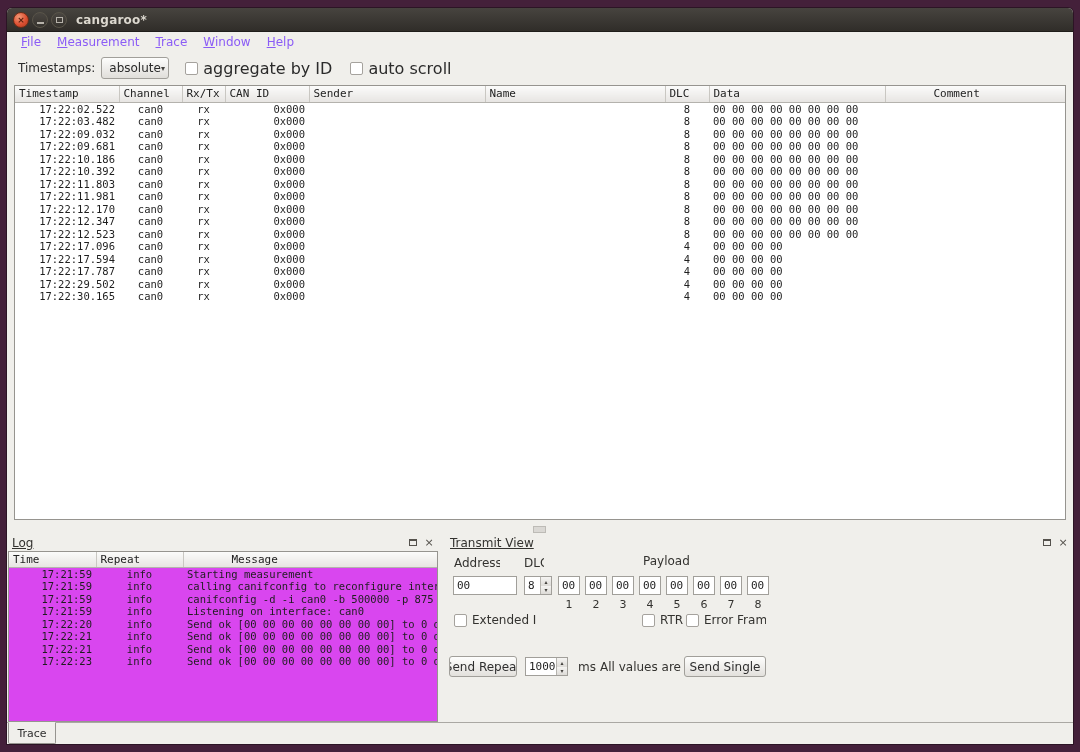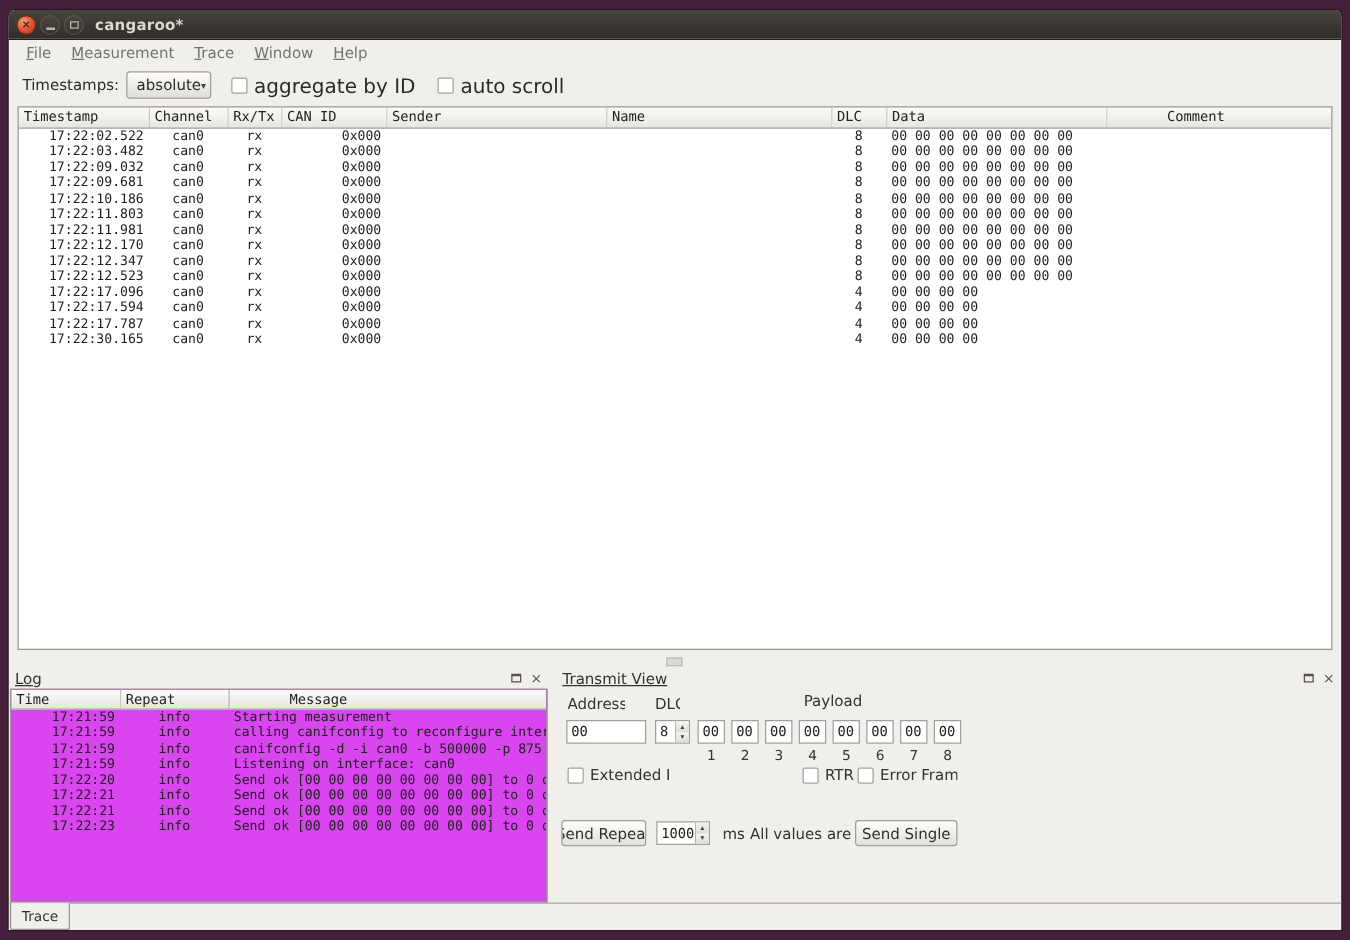--- a/index.html
+++ b/index.html
@@ -13,21 +13,21 @@
   .titlebar { position:absolute; left:0; top:0; width:100%; height:24px; border-radius:5px 5px 0 0; background:linear-gradient(#47443f,#302d29); border-bottom:1px solid #1f1d1a; display:flex; align-items:center; }
   .wbtn { width:16px; height:16px; border-radius:50%; display:flex; align-items:center; justify-content:center; font-size:9px; flex:none; }
   .wbtn.close { margin-left:6px; background:radial-gradient(circle at 35% 30%, #f19a77, #dd4f32 55%, #a83c1f); border:1px solid #6e2d18; color:#5a1d0c; font-weight:bold; }
   .wbtn.minmax { margin-left:3px; background:linear-gradient(#4a4641,#36332e); border:1px solid #595449; }
   .glyph-min { width:7px; height:0; border-top:2px solid #b7b3ab; margin-top:6px; }
   .glyph-max { width:7px; height:6px; border:1px solid #b7b3ab; }
   .title-text { margin-left:9px; color:#dcd8cf; font-size:12px; font-weight:bold; letter-spacing:.2px; }
 
   
   .menubar { position:absolute; left:0; top:24px; width:100%; height:19px; display:flex; align-items:center; padding-left:6px; }
-  .menu-item { font-size:12px; padding:1px 8px 1px 8px; color:#737373; white-space:nowrap; }
+  .menu-item { font-size:12px; padding:1px 8px 1px 8px; color:#8b5cf6; white-space:nowrap; }
   .toolbar { position:absolute; left:0; top:43px; width:100%; height:34px; display:flex; align-items:center; padding-left:11px; }
   .tb-label { font-size:12px; }
   .combobox { margin-left:6px; width:68px; height:22px; background:linear-gradient(#fdfdfc,#e0deda); border:1px solid #a19f9a; border-radius:3px; display:flex; align-items:center; justify-content:space-between; padding:0 5px 0 7px; font-size:12px; }
   .combo-arrow { font-size:8px; color:#44423e; }
   .checkbox { width:13px; height:13px; background:#fff; border:1px solid #a5a29d; border-radius:2px; flex:none; }
   .cb-label { font-size:16px; margin-left:5px; white-space:nowrap; }
   .gap16 { margin-left:16px; } .gap18 { margin-left:18px; }
 
   
   .trace-wrap { position:absolute; left:7px; top:77px; width:1052px; height:435px; background:#fff; border:1px solid #96948f; overflow:hidden; }
@@ -187,20 +187,31 @@
             <td class="ta-c">can0</td>
             <td class="ta-c">rx</td>
             <td class="ta-r">0x000</td>
             <td></td>
             <td></td>
             <td class="ta-c">8</td>
             <td>00 00 00 00 00 00 00 00</td>
             <td></td>
           </tr>
             <tr>
+            <td class="ta-r">17:22:10.392</td>
+            <td class="ta-c">can0</td>
+            <td class="ta-c">rx</td>
+            <td class="ta-r">0x000</td>
+            <td></td>
+            <td></td>
+            <td class="ta-c">8</td>
+            <td>00 00 00 00 00 00 00 00</td>
+            <td></td>
+          </tr>
+            <tr>
             <td class="ta-r">17:22:11.803</td>
             <td class="ta-c">can0</td>
             <td class="ta-c">rx</td>
             <td class="ta-r">0x000</td>
             <td></td>
             <td></td>
             <td class="ta-c">8</td>
             <td>00 00 00 00 00 00 00 00</td>
             <td></td>
           </tr>
@@ -265,20 +276,31 @@
             <td class="ta-c">rx</td>
             <td class="ta-r">0x000</td>
             <td></td>
             <td></td>
             <td class="ta-c">4</td>
             <td>00 00 00 00</td>
             <td></td>
           </tr>
             <tr>
             <td class="ta-r">17:22:17.787</td>
+            <td class="ta-c">can0</td>
+            <td class="ta-c">rx</td>
+            <td class="ta-r">0x000</td>
+            <td></td>
+            <td></td>
+            <td class="ta-c">4</td>
+            <td>00 00 00 00</td>
+            <td></td>
+          </tr>
+            <tr>
+            <td class="ta-r">17:22:29.502</td>
             <td class="ta-c">can0</td>
             <td class="ta-c">rx</td>
             <td class="ta-r">0x000</td>
             <td></td>
             <td></td>
             <td class="ta-c">4</td>
             <td>00 00 00 00</td>
             <td></td>
           </tr>
             <tr>

